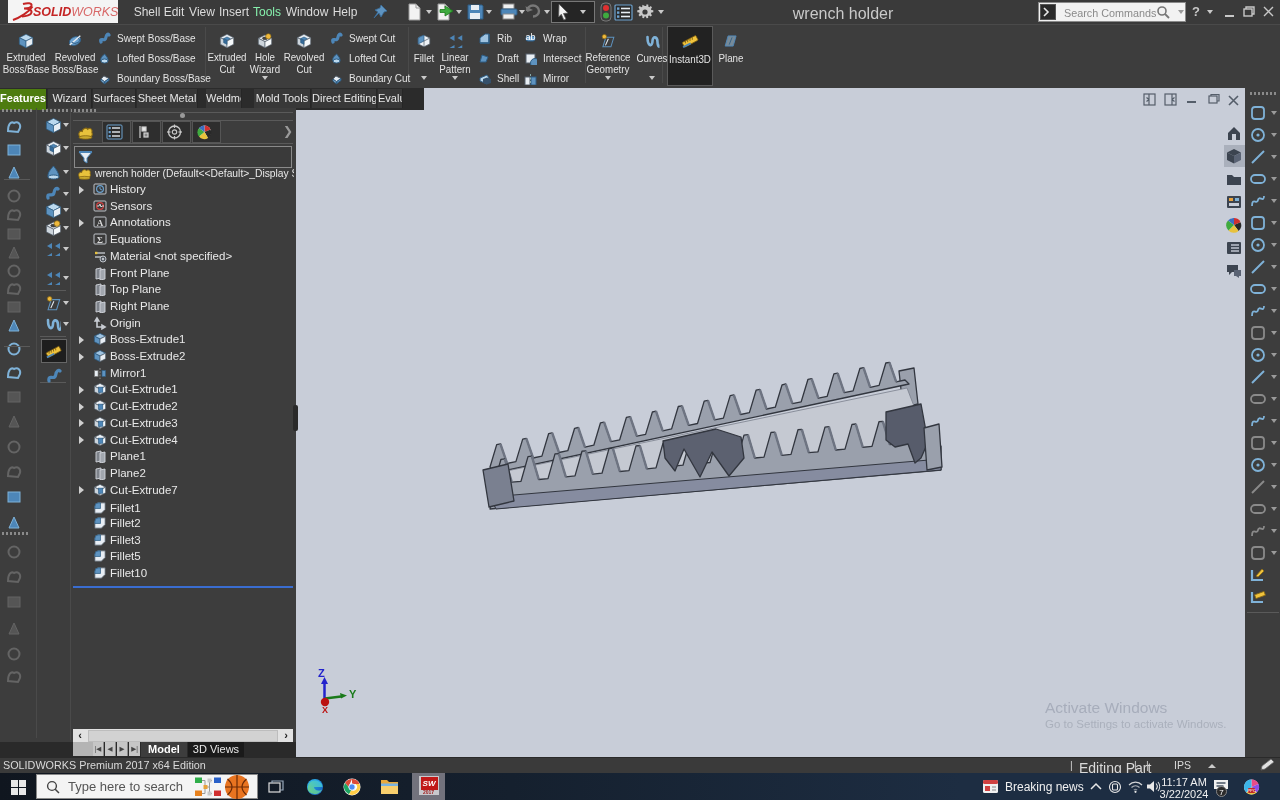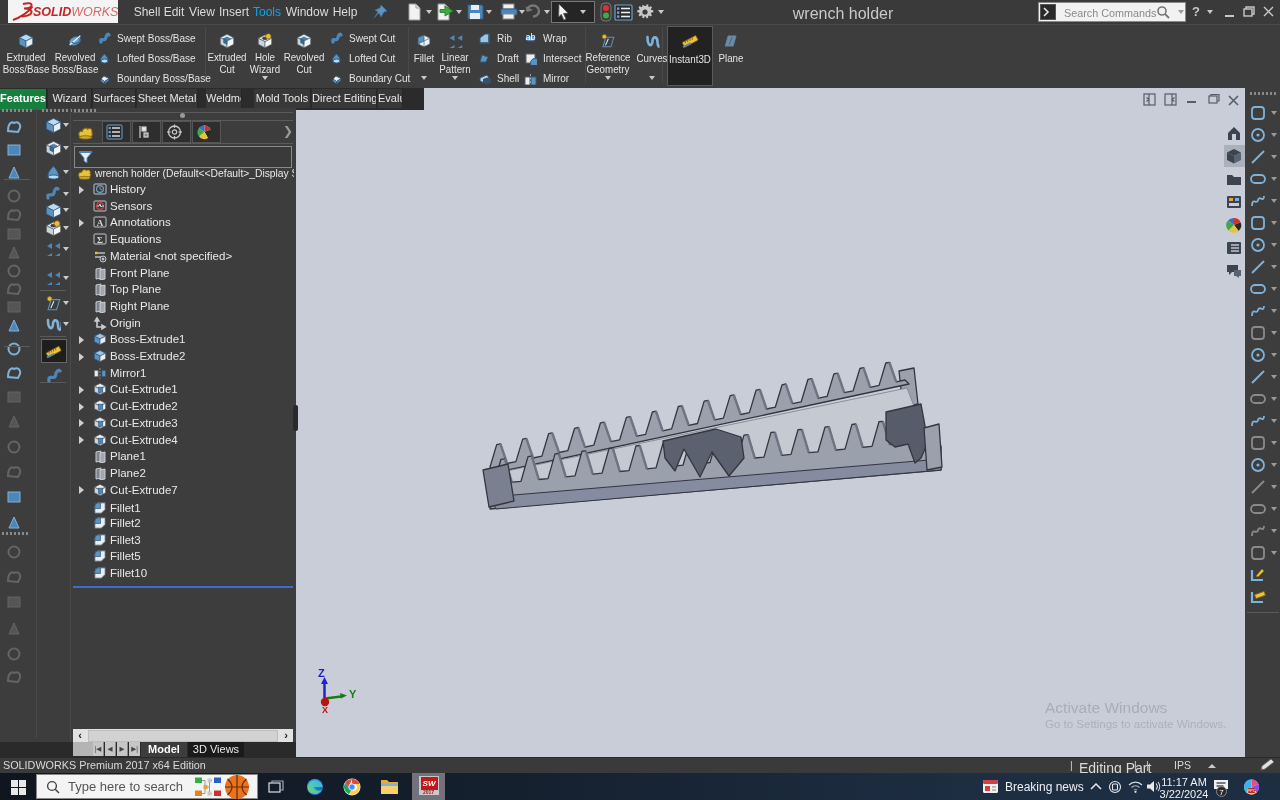--- a/index.html
+++ b/index.html
@@ -107,21 +107,21 @@
 <div class="abs" style="left:8px;top:0;width:110px;height:23px;background:#f4f4f4"></div>
 <svg class="abs" style="left:10px;top:1px" width="28" height="21" viewBox="0 0 28 21">
 <path d="M13,3 C18,1.5 22,2 21.5,4.5 C21,6.5 17,7.5 14,7.5 C19,7.5 22,9 21.5,11.5 C21,14 16,15.5 12,15.5" fill="none" stroke="#c42424" stroke-width="2"></path>
 <path d="M3,19 C10,16.5 19,11 22.5,5.5" fill="none" stroke="#c42424" stroke-width="2"></path>
 </svg>
 <div class="tx" style="left:33px;top:5px;font-size:12.5px;font-weight:bold;font-style:italic;color:#c42424">SOLID<span style="font-weight:normal;color:#d86868">WORKS</span></div>
 <div class="tx" style="left:147px;top:5px;transform:translateX(-50%);font-size:12px;color:#dcdcdc">Shell</div>
 <div class="tx" style="left:174px;top:5px;transform:translateX(-50%);font-size:12px;color:#dcdcdc">Edit</div>
 <div class="tx" style="left:202px;top:5px;transform:translateX(-50%);font-size:12px;color:#dcdcdc">View</div>
 <div class="tx" style="left:234px;top:5px;transform:translateX(-50%);font-size:12px;color:#dcdcdc">Insert</div>
-<div class="tx" style="left:267px;top:5px;transform:translateX(-50%);font-size:12px;color:#0ea5e9">Tools</div>
+<div class="tx" style="left:267px;top:5px;transform:translateX(-50%);font-size:12px;color:#86efac">Tools</div>
 <div class="tx" style="left:307px;top:5px;transform:translateX(-50%);font-size:12px;color:#dcdcdc">Window</div>
 <div class="tx" style="left:345px;top:5px;transform:translateX(-50%);font-size:12px;color:#dcdcdc">Help</div>
 <svg class="abs" style="left:373px;top:4px" width="15" height="15" viewBox="0 0 15 15">
     <path d="M8,1 L14,7 L11,8 L8,13 L6,9 L1,14 L5,8 L2,6 L7,4 Z" fill="#5e93c0" stroke="#3a6d9a" stroke-width="0.8"></path>
   </svg>
 <div class="abs" style="left:406px;top:3px">
     <svg width="17" height="18" viewBox="0 0 17 18" style="">
       <path d="M3,1 L10,1 L14,5 L14,17 L3,17 Z" fill="#f2f2f2" stroke="#9a9a9a" stroke-width="1"></path>
       <path d="M10,1 L10,5 L14,5" fill="none" stroke="#9a9a9a" stroke-width="1"></path>
     </svg>
@@ -431,21 +431,21 @@
 <div class="rlabel" style="left:690px;top:54px;transform:translateX(-50%)">Instant3D</div>
 <div class="abs" style="left:731px;top:33px;transform:translateX(-50%)">
     <svg width="16" height="16" viewBox="0 0 16 16" style="">
       <g transform="scale(0.7272727272727273)">
 <polygon points="7,4 18,4 14,18 3,18" fill="#a8cbe4" fill-opacity="0.55" stroke="#4d86b8" stroke-width="1.3"></polygon>
 <line x1="12.5" y1="6" x2="8.5" y2="16" stroke="#2e5d84" stroke-width="1.2"></line>
       </g>
     </svg>
   </div>
 <div class="rlabel" style="left:731px;top:53px;transform:translateX(-50%)">Plane</div>
-<div class="tab" style="left:0px;width:47px;background:#15803d;font-weight:bold;color:#fff;height:21px">Features</div>
+<div class="tab" style="left:0px;width:47px;background:#4d7c0f;font-weight:bold;color:#fff;height:21px">Features</div>
 <div class="tab" style="left:48px;width:44px">Wizard</div>
 <div class="tab" style="left:93px;width:43px">Surfaces</div>
 <div class="tab" style="left:137px;width:61px">Sheet Metal</div>
 <div class="tab" style="left:206px;width:36px">Weldments</div>
 <div class="tab" style="left:254px;width:57px">Mold Tools</div>
 <div class="tab" style="left:312px;width:65px">Direct Editing</div>
 <div class="tab" style="left:378px;width:25px">Evaluate</div>
 <div class="abs" style="left:2px;top:109px;width:30px;height:3px;background:repeating-linear-gradient(90deg,#8a8a8a 0 2px,transparent 2px 4px)"></div>
 <div class="abs" style="left:42px;top:109px;width:55px;height:3px;background:repeating-linear-gradient(90deg,#8a8a8a 0 2px,transparent 2px 4px)"></div>
 <div class="abs" style="left:5px;top:118px">

